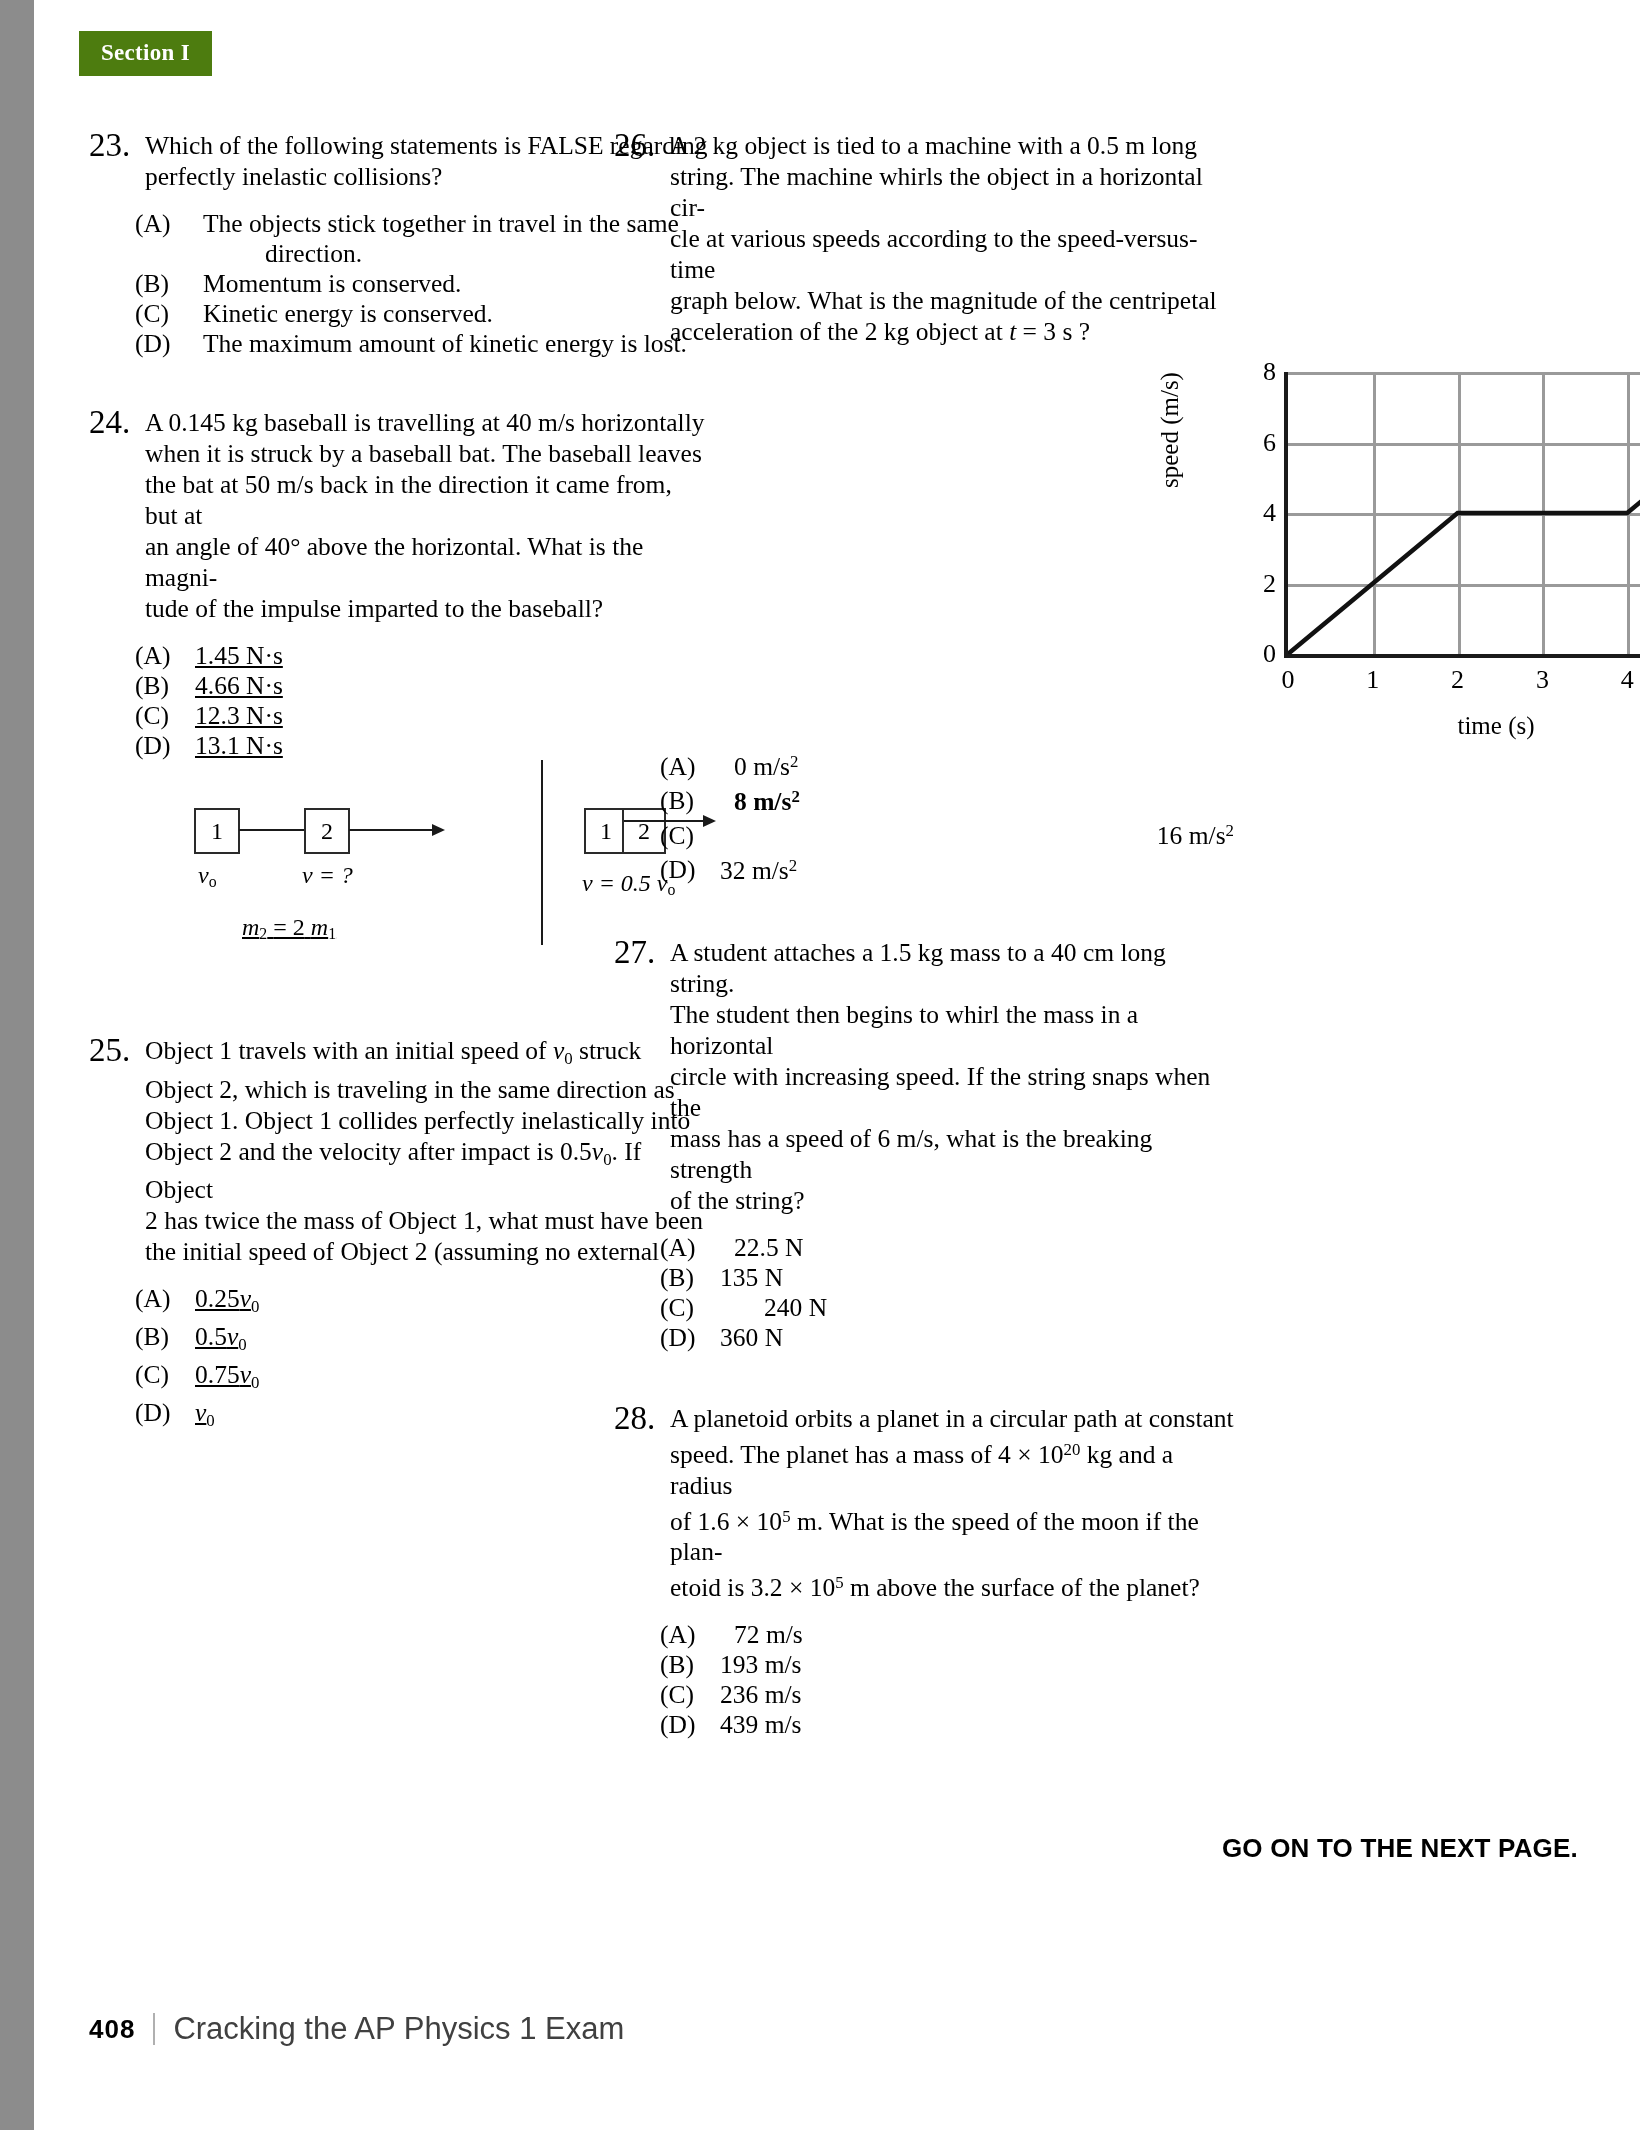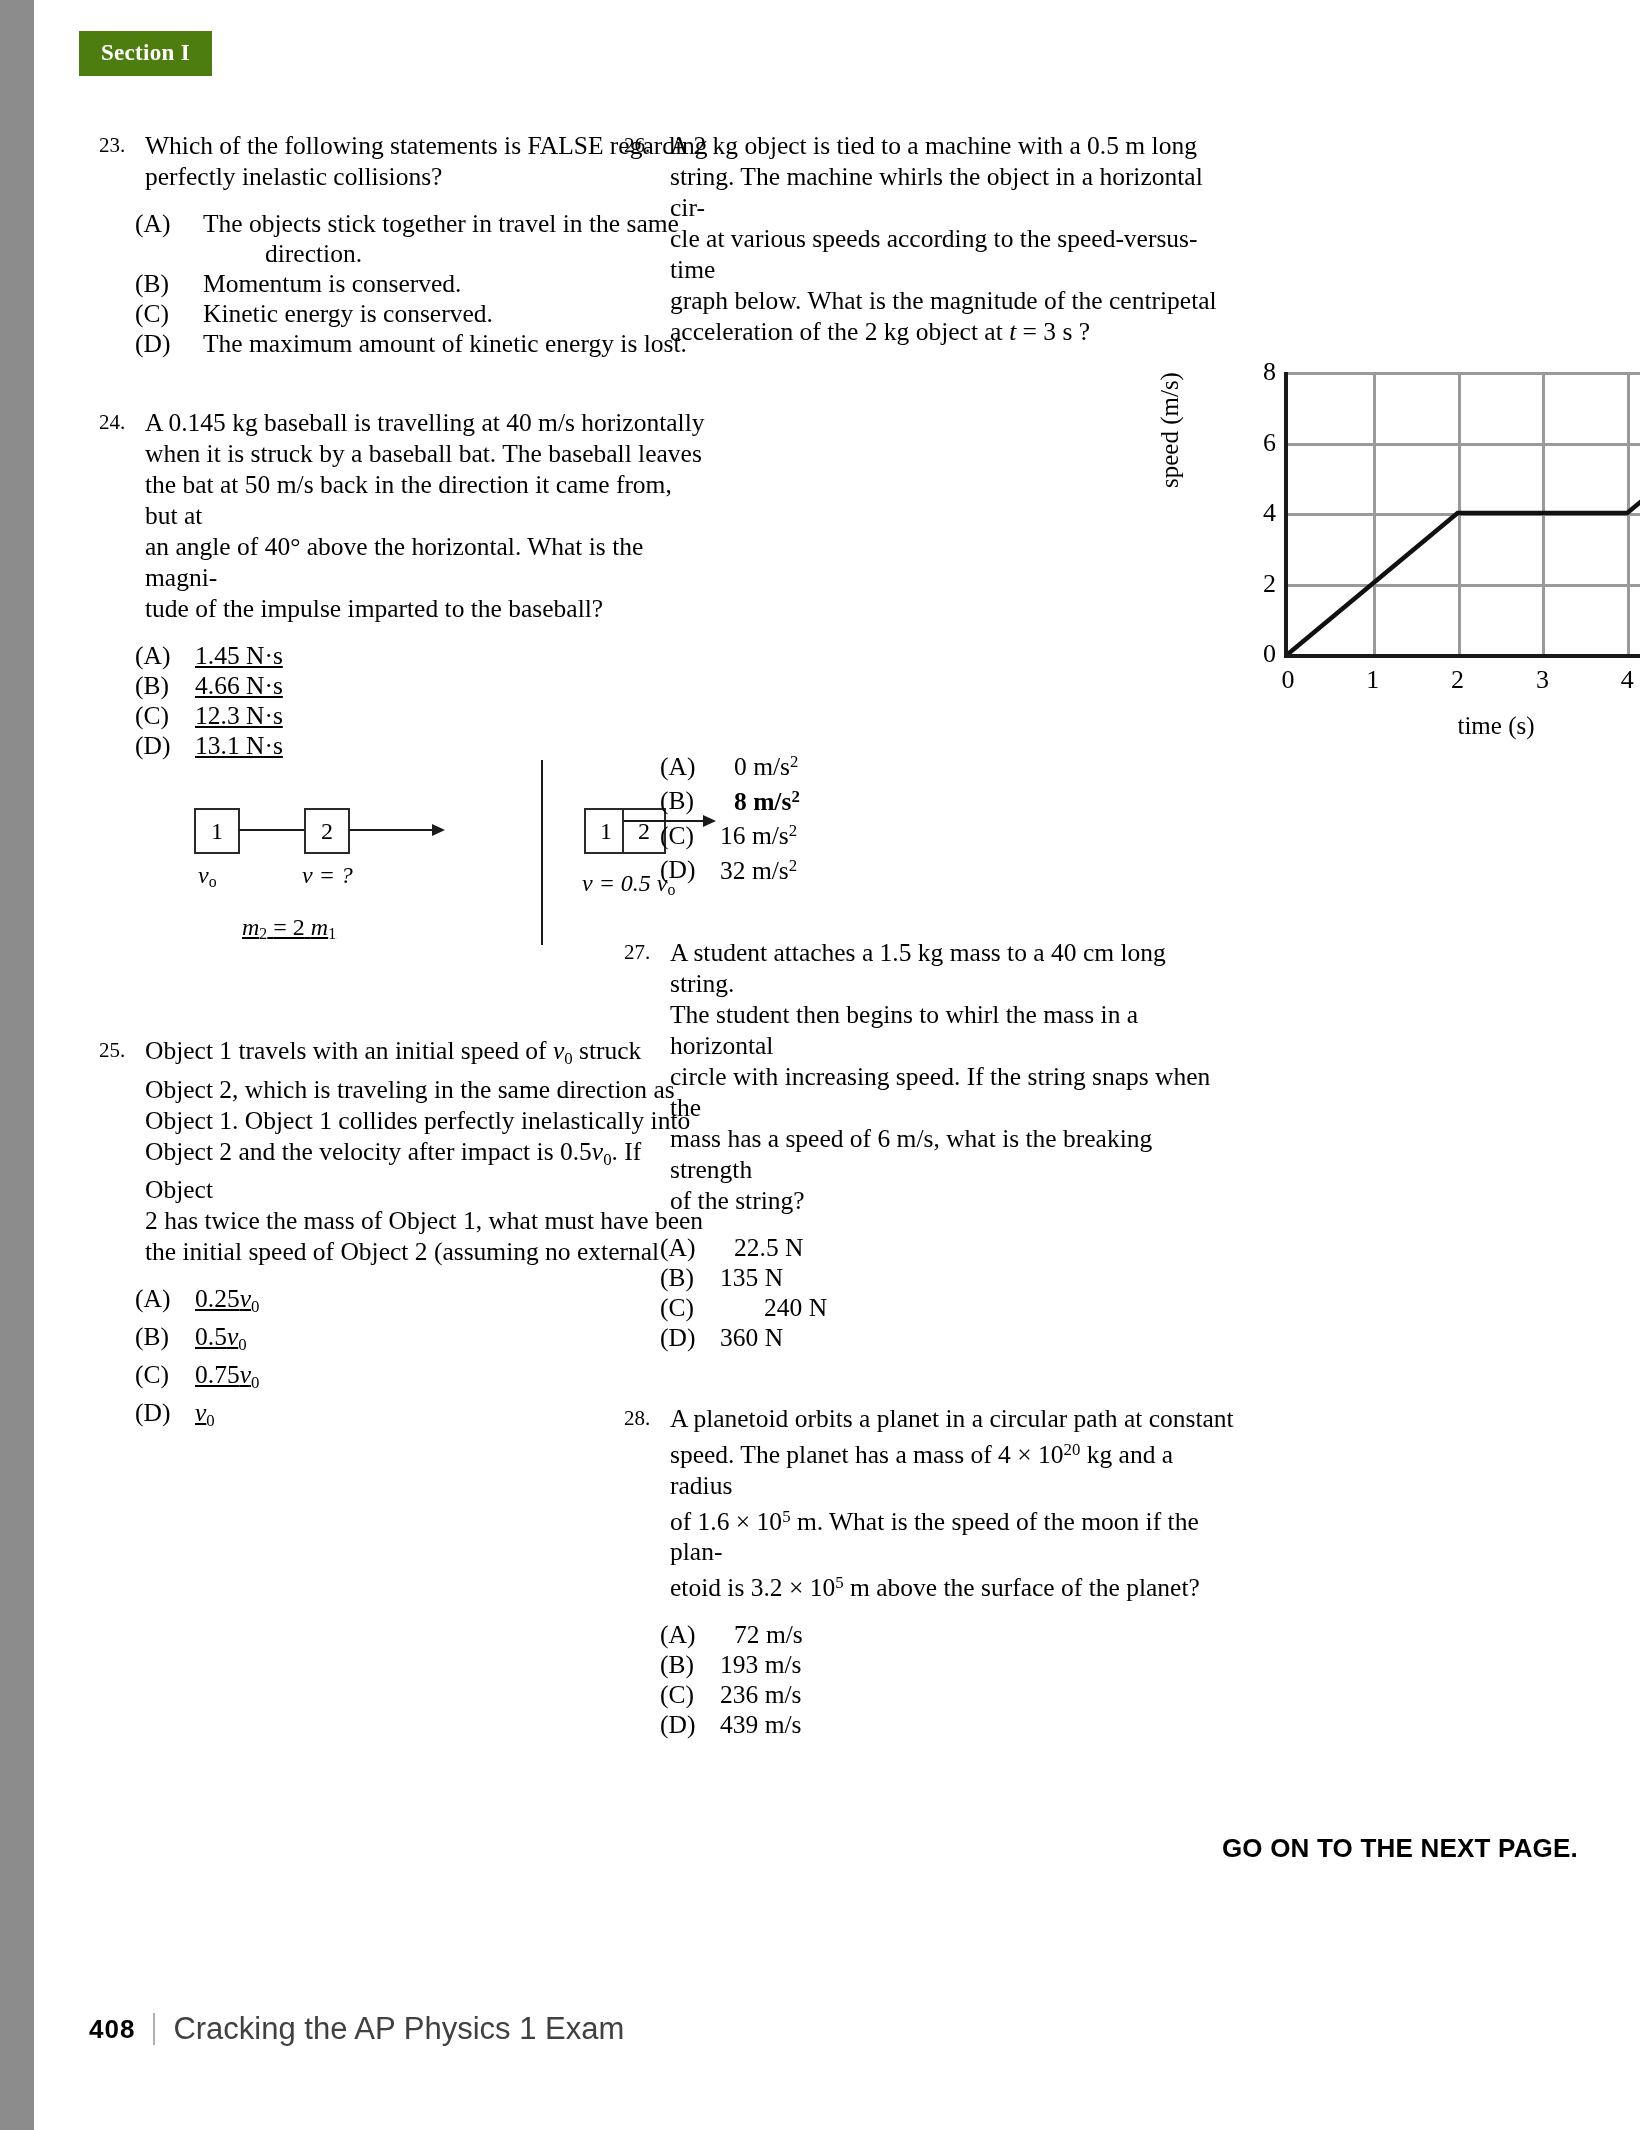--- a/index.html
+++ b/index.html
@@ -29,22 +29,22 @@
   }
   .col {
     position:absolute; top:130px; width:620px;
   }
   .col-left  { left:55px; }
   .col-right { left:580px; }
 
   .q { position:relative; margin-bottom:34px; }
   .q-row { display:flex; align-items:flex-start; }
   .q-num {
-    width:46px; flex:0 0 46px; text-align:center;
-    font-size:21px; line-height:31px; padding-right:10px;
+    width:46px; flex:0 0 46px; text-align:left;
+    font-size:33px; line-height:31px; padding-right:10px;
   }
   .q-body { flex:1; font-size:25.5px; line-height:31px; text-align:left; }
 
   .choices { margin-top:17px; margin-left:46px; }
   .choice { display:flex; align-items:baseline; font-size:25.5px; line-height:30px; }
   .choice .lbl { width:52px; flex:0 0 52px; }
   .choice .val { flex:1; }
   .choice .val.pad { padding-left:16px; }
   .choice .val.pad2 { padding-left:8px;text-decoration:underline; }
   .wraptext { display:block; }
@@ -320,21 +320,21 @@
         <div class="choice">
           <span class="lbl">(A)</span>
           <span class="val" style="padding-left:22px;"><span>0</span> <span>m/s</span><sup class="s">2</sup></span>
         </div>
         <div class="choice">
           <span class="lbl">(B)</span>
           <span class="val" style="padding-left:22px;font-weight:bold;"><span>8</span> <span>m/s</span><sup class="s">2</sup></span>
         </div>
         <div class="choice">
           <span class="lbl">(C)</span>
-          <span class="val" style="padding-left:8px;"><span>16</span> <span>m/s</span><sup class="s">2</sup></span>
+          <span class="val" style="padding-left:8px;text-align:right;"><span>16</span> <span>m/s</span><sup class="s">2</sup></span>
         </div>
         <div class="choice">
           <span class="lbl">(D)</span>
           <span class="val" style="padding-left:8px;"><span>32</span> <span>m/s</span><sup class="s">2</sup></span>
         </div>
       </div>
     </div>
 
     <div class="q" style="margin-top:52px;">
       <div class="q-row">

